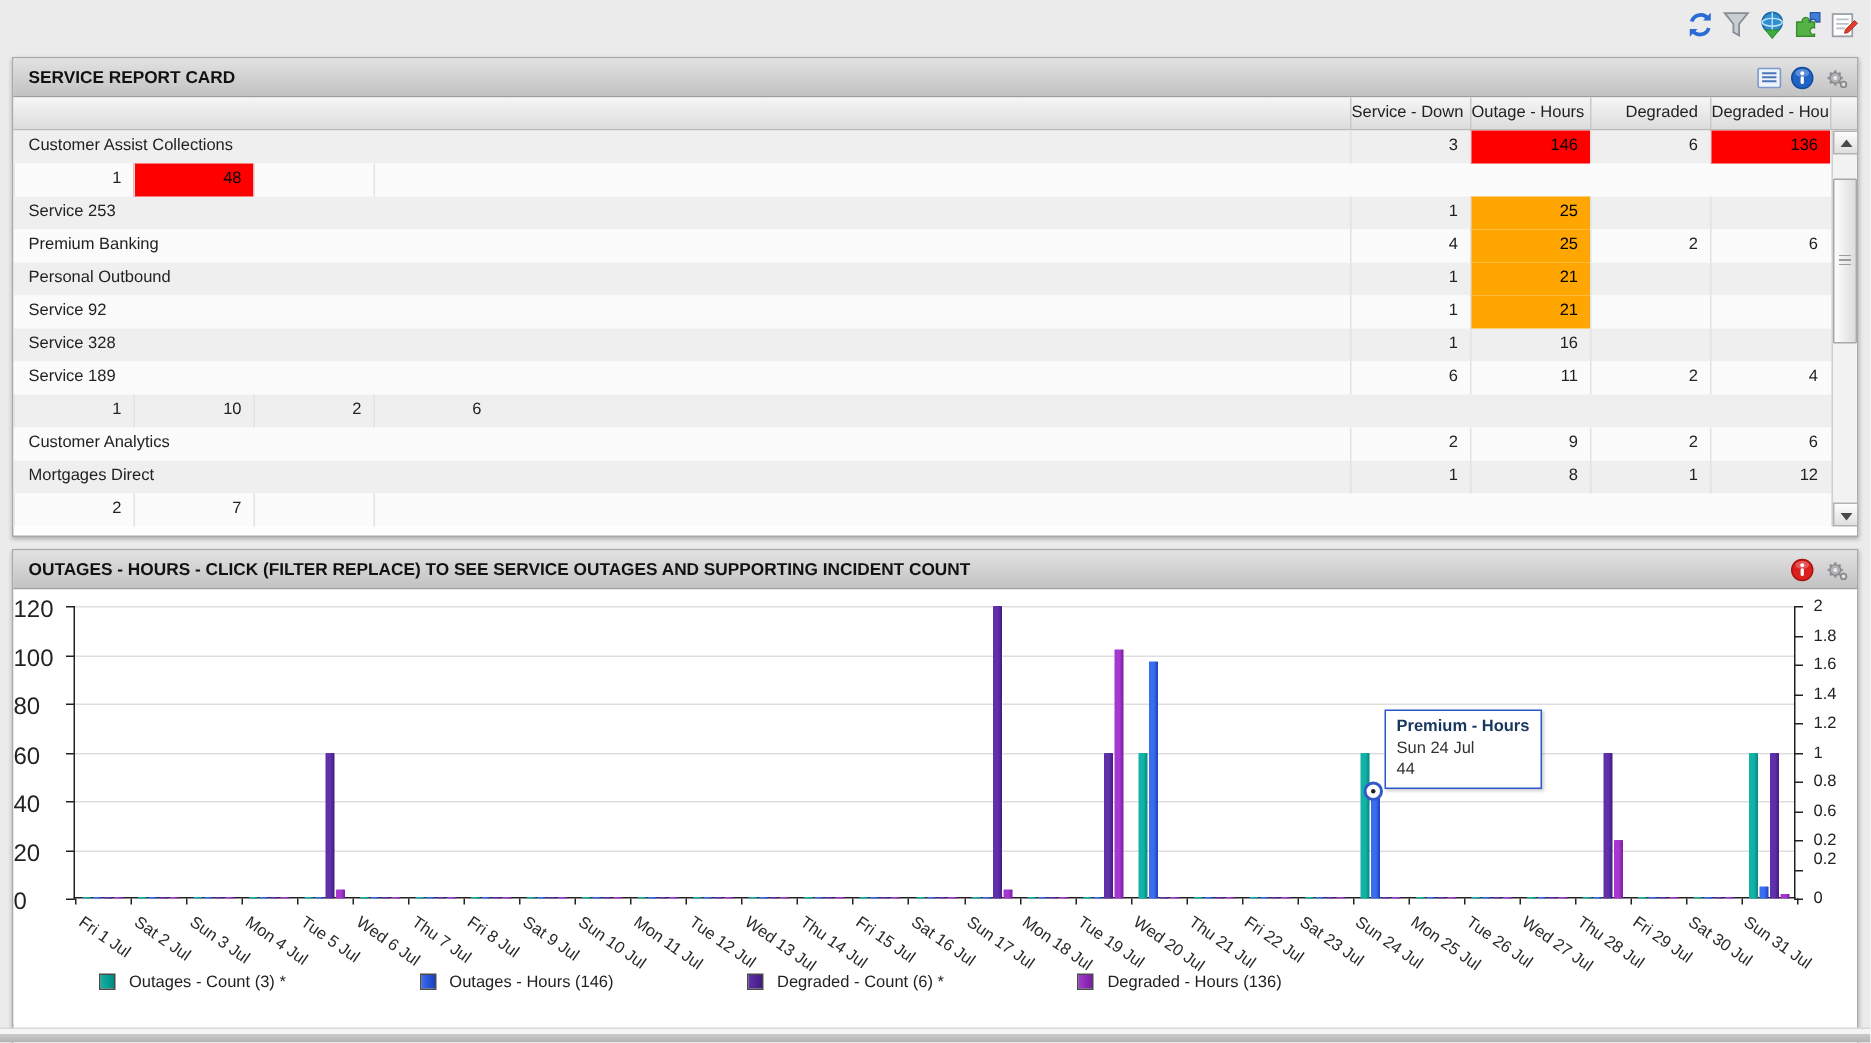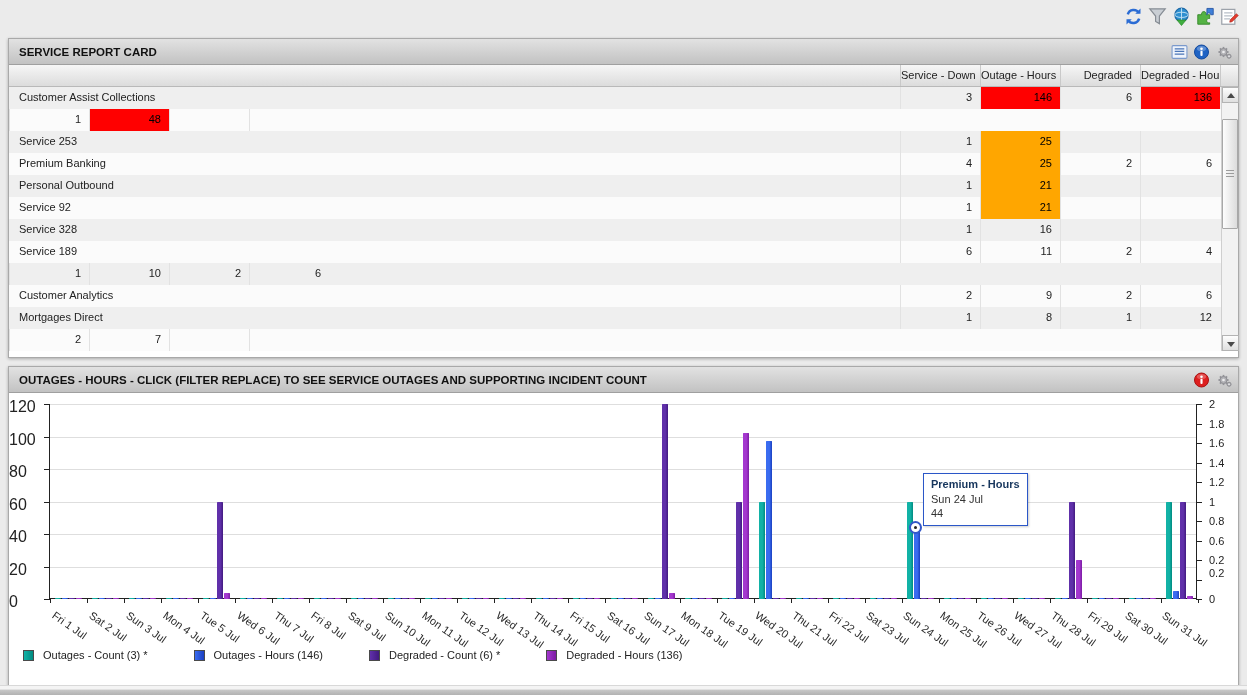--- a/index.html
+++ b/index.html
@@ -68,21 +68,21 @@
   .xtick { position:absolute; bottom:-5px; width:1px; height:4px; background:#222; }
   .ylabL { position:absolute; left:0; top:11px; width:33px; height:195px; }
   .ylabL span { position:absolute; right:0; width:100%; color:#222; font-size:16px; }
   .ylabR { position:absolute; left:1200px; top:11px; width:34px; height:195px; }
   .ylabR span { position:absolute; left:0; color:#222; font-size:11px; }
   .bar { position:absolute; width:6px; border-radius:0.5px; cursor:pointer; }
   .xlabels { position:absolute; left:40px; top:212px; width:1160px; height:46px; overflow:visible; }
   .xlabels span { position:absolute; white-space:nowrap; font-size:11px; color:#2a2a2a;
     transform:rotate(35deg); transform-origin:left top; }
   .legend { position:absolute; left:14px; top:256px; display:flex; gap:46px; align-items:center; }
-  .legend .litem { display:flex; align-items:center; gap:9px; }
+  .legend .litem { display:flex; gap:9px;margin-left:43px; }
   .legend .sw { width:11px; height:11px; border:1px solid #4a4a4a; flex:none; }
   .legend .ltxt { font-size:11px; color:#222; white-space:nowrap; }
 
   .tooltip { position:absolute; left:914px; top:80px; min-width:86px; background:#fff;
     border:1px solid #2b57c8; padding:4px 7px 5px 7px; box-shadow:1px 1px 2px rgba(0,0,0,.2); z-index:5; }
   .tooltip .tt-title { font-size:11px; font-weight:bold; color:#17365d; margin-bottom:2px; }
   .tooltip .tt-line { font-size:11px; color:#333; line-height:14px; }
   .marker { position:absolute; left:900px; top:128px; width:13px; height:13px; border-radius:50%;
     background:#fff; border:2px solid #3458c8; z-index:4; }
   .marker:after { content:""; position:absolute; left:3px; top:3px; width:3px; height:3px; border-radius:50%; background:#222; }

